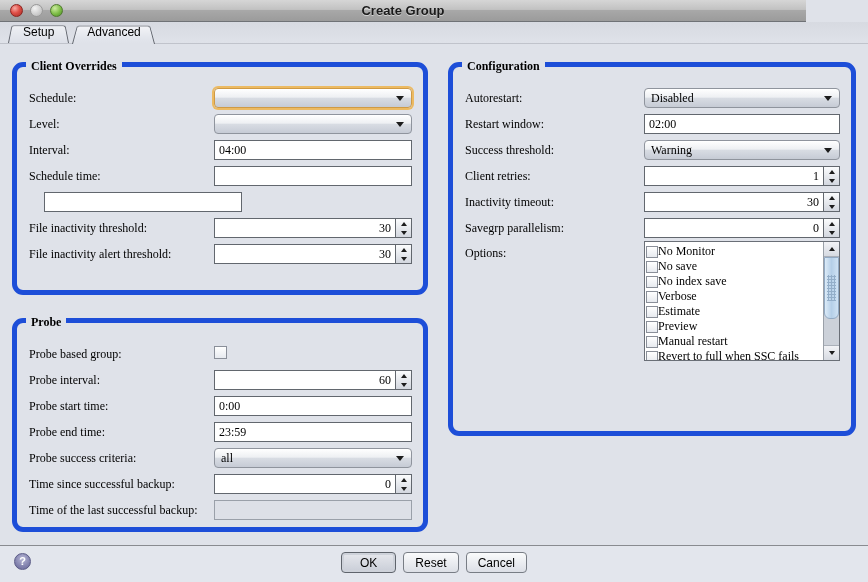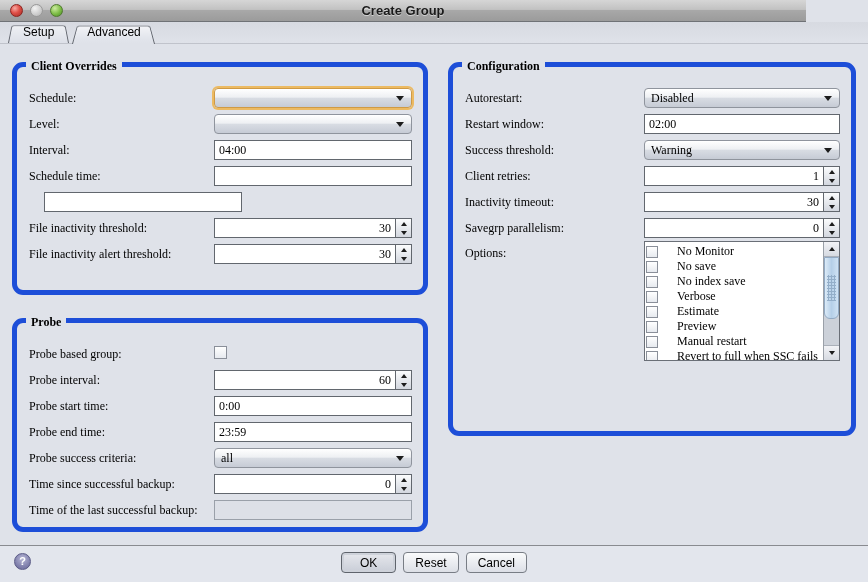--- a/index.html
+++ b/index.html
@@ -87,21 +87,21 @@
     content:"\2714";position:absolute;left:0px;top:-3px;color:#2f9e44;font-size:13px;font-weight:bold;
   }
   
   .opts-row{height:132px;display:flex;align-items:flex-start;}
   .opts-row .lbl{padding-top:5px;}
   .listbox{
     width:196px;height:120px;box-sizing:border-box;border:1px solid #6a6f77;background:#fff;
     display:flex;overflow:hidden;flex:none;
   }
   .list-items{flex:1;overflow:hidden;padding-top:2px;}
-  .list-item{height:15px;display:flex;align-items:center;gap:19px;padding-left:1px;white-space:nowrap;}
+  .list-item{height:15px;display:flex;align-items:center;gap:0;padding-left:1px;white-space:nowrap;}
   .list-item .cb{width:12px;height:12px;}
   .vscroll{width:15px;flex:none;border-left:1px solid #9aa0a8;display:flex;flex-direction:column;background:#ccd1d9;}
   .scroll-btn{height:14px;flex:none;background:linear-gradient(180deg,#f2f3f6,#d6dae1);display:flex;align-items:center;justify-content:center;border-bottom:1px solid #aab0b9;}
   .scroll-btn.down{border-bottom:none;border-top:1px solid #aab0b9;}
   .scroll-track{flex:1;position:relative;}
   .scroll-thumb{
     position:absolute;left:0;right:0;top:0;height:62px;border-radius:0 0 6px 6px;
     background:linear-gradient(90deg,#dcebf8,#b5cfe8 50%,#cfe2f4);border:1px solid #92aac4;box-sizing:border-box;
     display:flex;align-items:center;justify-content:center;
   }

